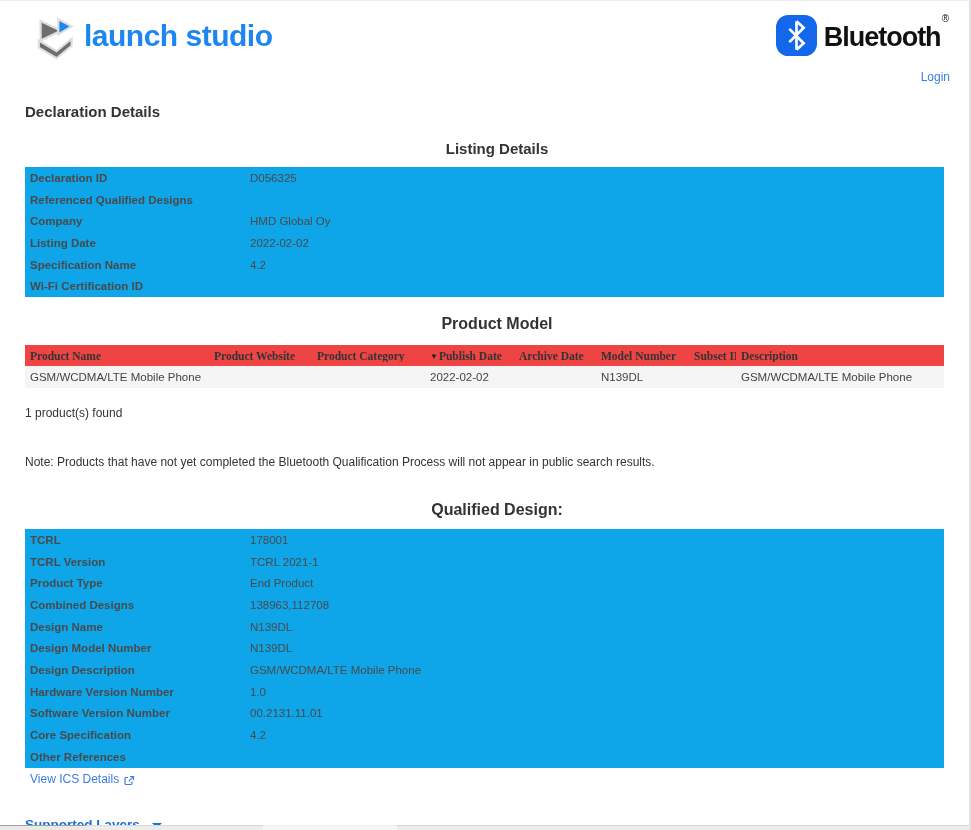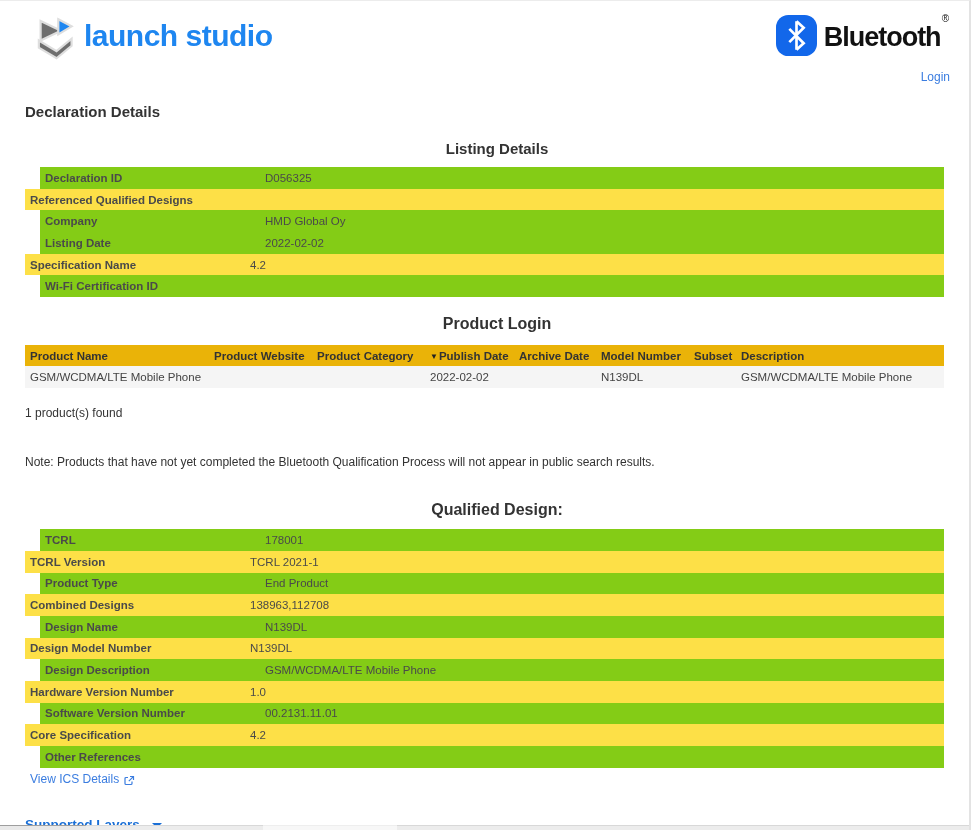--- a/index.html
+++ b/index.html
@@ -39,33 +39,33 @@
 
   
   .h-main { font-size:15px; font-weight:700; color:#333; margin:20px 0 0 25px; }
   .h-sec  { font-size:15px; font-weight:700; color:#333; margin-left:25px;text-align:center; }
   #listing-heading { margin-top:20px; }
   #product-heading { margin-top:18px; font-size:16px; }
   #qd-heading { margin-top:32px; font-size:16px; }
 
   
   .kv-table { margin:10px 25px 0 25px; }
-  .kv-row { display:flex; align-items:center; height:21.7px; background:#fde047; }
-  .kv-row.shade { background:#84cc16;margin-left:15px; }
+  .kv-row { display:flex; align-items:center; height:21.7px; background:#0ea5e9; }
+  .kv-row.shade { background:#0ea5e9; }
   .kv-label { width:225px; padding-left:5px; font-size:11.5px; font-weight:700; color:#4a4a4a; }
   .kv-value { flex:1; font-size:11.5px; color:#4a4a4a; }
 
   
   .ptable { margin:12px 25px 0 25px; }
   .p-row {
     display:grid;
     grid-template-columns:184px 103px 113px 89px 82px 93px 47px 1fr;
     align-items:center;
   }
-  .p-head { background:#eab308; height:21px; }
+  .p-head { background:#ef4444; height:21px;font-family:Liberation Serif, serif; }
   .p-head .p-cell { font-weight:700; color:#333; cursor:pointer; }
   .p-data { background:#f5f5f5; height:22px; }
   .p-cell { font-size:11.5px; color:#444; padding-left:5px; white-space:nowrap; overflow:hidden; }
   .sort-glyph { font-size:8px; color:#222; margin-right:1px; position:relative; top:-1px; }
 
   .found { margin:18px 0 16px 25px; font-size:12px; color:#333; }
   .note  { margin:35px 0 0 25px; font-size:12px; color:#333; }
 
   
   .ics-row { display:flex; align-items:center; height:22px; padding-left:5px; gap:4px; }
@@ -148,21 +148,21 @@
       <div class="kv-label">Specification Name</div>
       <div class="kv-value">4.2</div>
     </div>
     <div class="kv-row shade">
       <div class="kv-label">Wi-Fi Certification ID</div>
       <div class="kv-value"></div>
     </div>
   </div>
 
   
-  <div class="h-sec" id="product-heading">Product Login</div>
+  <div class="h-sec" id="product-heading">Product Model</div>
 
   <div class="ptable">
     <div class="p-row p-head">
       <div class="p-cell">Product Name</div>
       <div class="p-cell">Product Website</div>
       <div class="p-cell">Product Category</div>
       <div class="p-cell"><span class="sort-glyph">▼</span><span>Publish Date</span></div>
       <div class="p-cell">Archive Date</div>
       <div class="p-cell">Model Number</div>
       <div class="p-cell">Subset ID</div>

